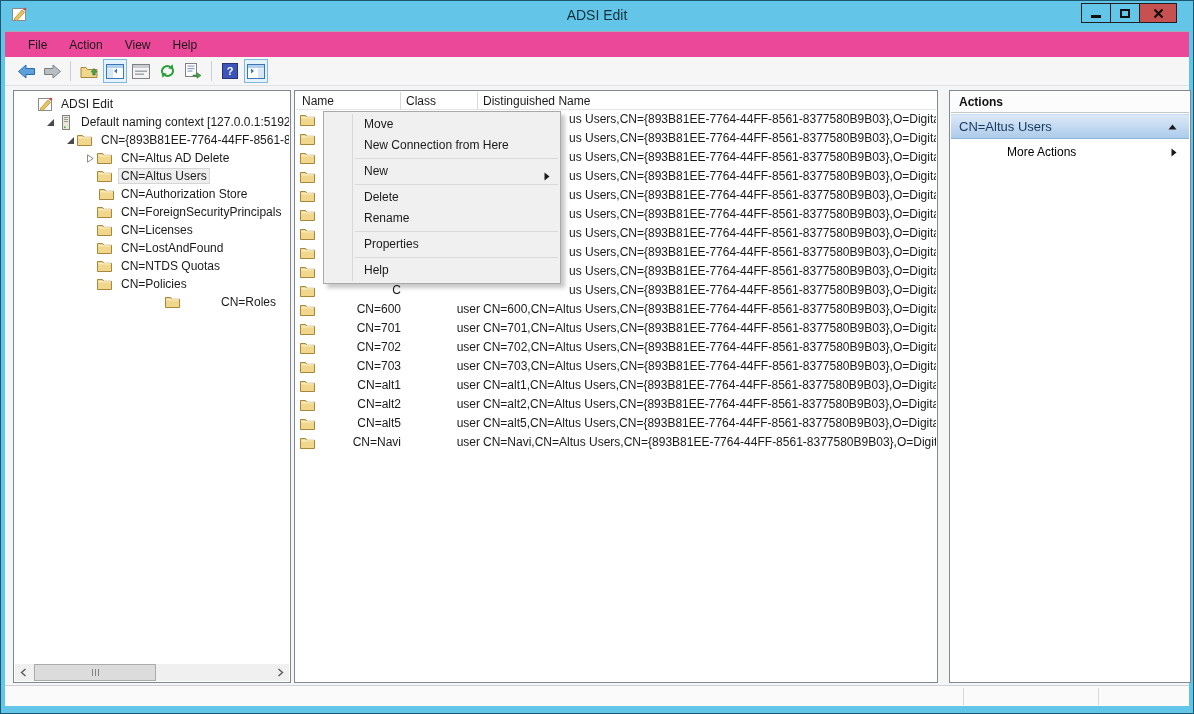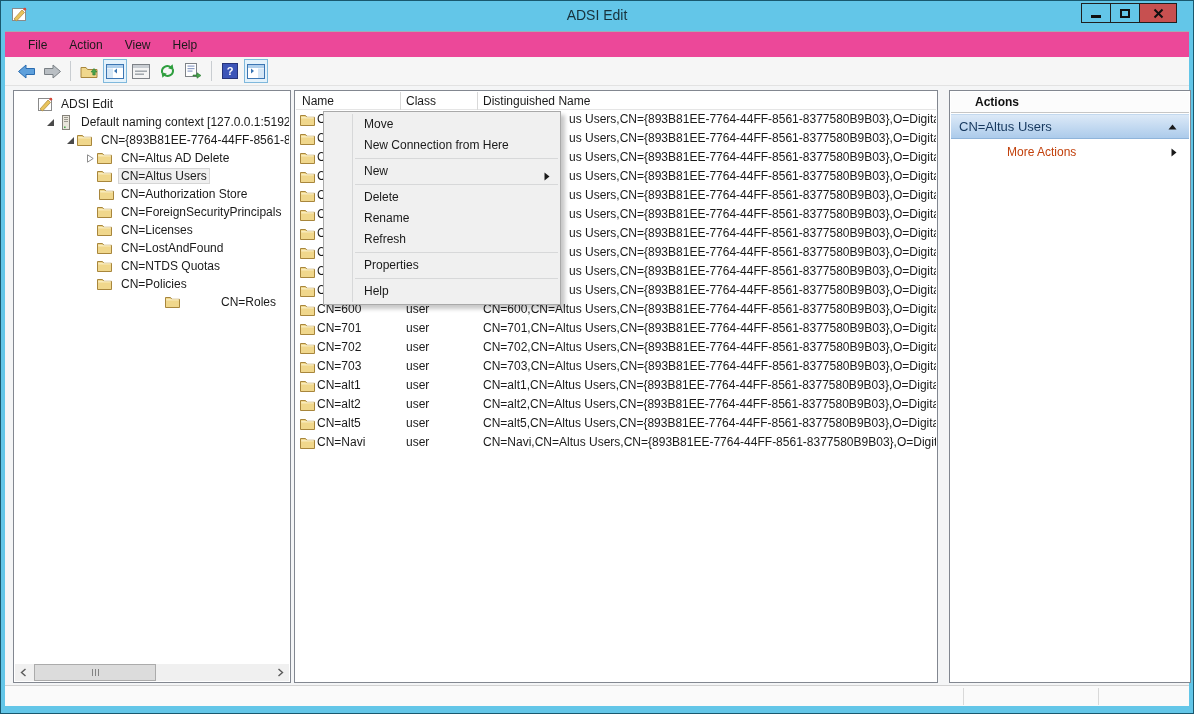--- a/index.html
+++ b/index.html
@@ -30,21 +30,21 @@
   .toolbar { position:absolute; left:0; right:0; top:25px; height:29px; background:#F6F6F6;
              border-bottom:1px solid #E2E2E2; display:flex; align-items:center; padding-left:8px; }
   .tb-btn { width:24px; height:24px; margin:0 1px; display:flex; align-items:center;
             justify-content:center; border:1px solid transparent; }
   .tb-btn.toggled { border:1px solid #7FB8DC; background:#E4F2FB; }
   .tb-sep { width:1px; height:20px; background:#C9CDD1; margin:0 5px; }
 
   
   .panel { position:absolute; background:#FFFFFF; border:1px solid #828790; }
   #tree-panel    { left:8px;   top:58px; width:278px; height:593px; overflow:hidden; }
-  #list-panel    { left:289px; top:58px; width:644px; height:593px; overflow:hidden; }
+  #list-panel    { left:289px; top:58px; width:644px; height:593px; overflow:hidden;text-align:right; }
   #actions-panel { left:944px; top:58px; width:242px; height:593px; }
 
   
   .tree { position:absolute; inset:1px 1px 18px 1px; overflow:hidden; padding-top:3px; }
   .tree-row { height:18px; display:flex; align-items:center; white-space:nowrap;
               font-size:12px; color:#1A1A1A; cursor:default; }
   .tw { width:14px; min-width:14px; display:flex; align-items:center; justify-content:center; }
   .tree-icon { width:17px; min-width:17px; height:15px; margin-right:4px; }
   .tree-label { padding:1px 3px; }
   .tree-label.selected { background:#EFEFEF; border:1px solid #D6D6D6; padding:0 2px; }
@@ -80,28 +80,28 @@
   #context-menu::before { content:""; position:absolute; left:28px; top:2px; bottom:2px;
                           width:1px; background:#D7D8D9; }
   .cm-item { position:relative; height:21px; line-height:21px; padding-left:40px;
              font-size:12px; color:#1A1A1A; cursor:default; }
   .cm-sep { height:1px; background:#D7D8D9; margin:2px 2px 2px 31px; }
   .cm-arrow { position:absolute; right:10px; top:6px; }
 
   
   .ap-header { position:absolute; left:1px; right:1px; top:1px; height:21px; background:#FCFCFC;
                border-bottom:1px solid #C6C6C6; font-size:12px; font-weight:bold; color:#111;
-               padding:3px 0 0 24px; }
+               padding:3px 0 0 8px; }
   .ap-band { position:absolute; left:1px; right:1px; top:23px; height:25px;
              background:linear-gradient(#DCE9F7, #ACCBEB);
              border-top:1px solid #C3D9EF; border-bottom:1px solid #8FB4DA;
              font-size:13px; color:#16385E; padding:4px 0 0 8px; cursor:pointer; }
   .ap-band .cm-arrow { top:9px; right:12px; }
   .ap-item { position:absolute; left:1px; right:1px; top:52px; height:20px; font-size:12px;
-             color:#c2410c; padding:2px 4px 0 56px; cursor:pointer; }
+             color:#000000; padding:2px 4px 0 56px; cursor:pointer; }
   .ap-item .cm-arrow { top:5px; right:12px; }
 
   
   .statusbar { position:absolute; left:0; right:0; bottom:0; height:21px; background:#FAFAFA;
                border-top:1px solid #D2D2D2; }
   .sb-div { position:absolute; top:2px; width:1px; height:17px; background:#D9D9D9; }
 </style>
 </head>
 <body>
 
@@ -560,19 +560,18 @@
   <div id="context-menu">
       <div class="cm-item">Move</div>
       <div class="cm-item">New Connection from Here</div>
       <div class="cm-sep"></div>
       <div class="cm-item">New<span class="cm-arrow"><svg width="6" height="9" viewBox="0 0 6 9">
             <path d="M0.5 0.5 L5.5 4.5 L0.5 8.5 Z" fill="#1A1A1A"></path>
           </svg></span></div>
       <div class="cm-sep"></div>
       <div class="cm-item">Delete</div>
       <div class="cm-item">Rename</div>
-      <div class="cm-item">Refresh</div>
       <div class="cm-sep"></div>
       <div class="cm-item">Properties</div>
       <div class="cm-sep"></div>
       <div class="cm-item">Help</div>
     </div>
 </div>
 
 </body></html>

